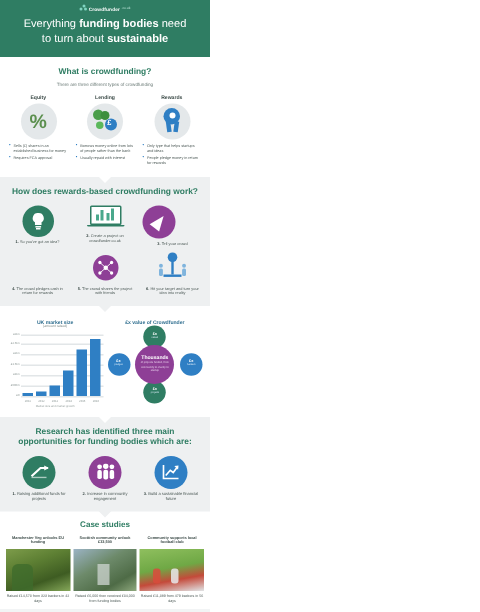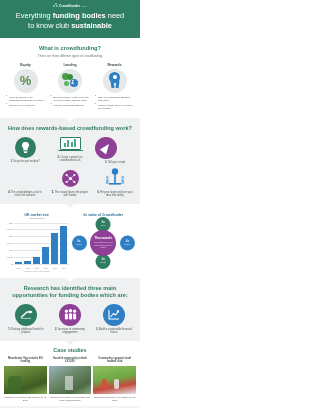--- a/index.html
+++ b/index.html
@@ -206,21 +206,21 @@
       <span class="brand-mark">
           <span></span>
           <span></span>
           <span></span>
         </span>
       <span class="brand-text">Crowdfunder</span>
         <span class="brand-suffix">.co.uk</span>
     </div>
     <h1>
       <span>Everything </span><b>funding bodies</b><span> need</span><br>
-      <span>to know club </span><b>sustainable</b>
+      <span>to turn about </span><b>sustainable</b>
     </h1>
     <span class="notch"></span>
   </div>
 
   <div class="sect white">
     <div class="sect-title">What is crowdfunding?</div>
     <div class="sect-sub">There are three different types of crowdfunding</div>
 
     <div class="types">
 

